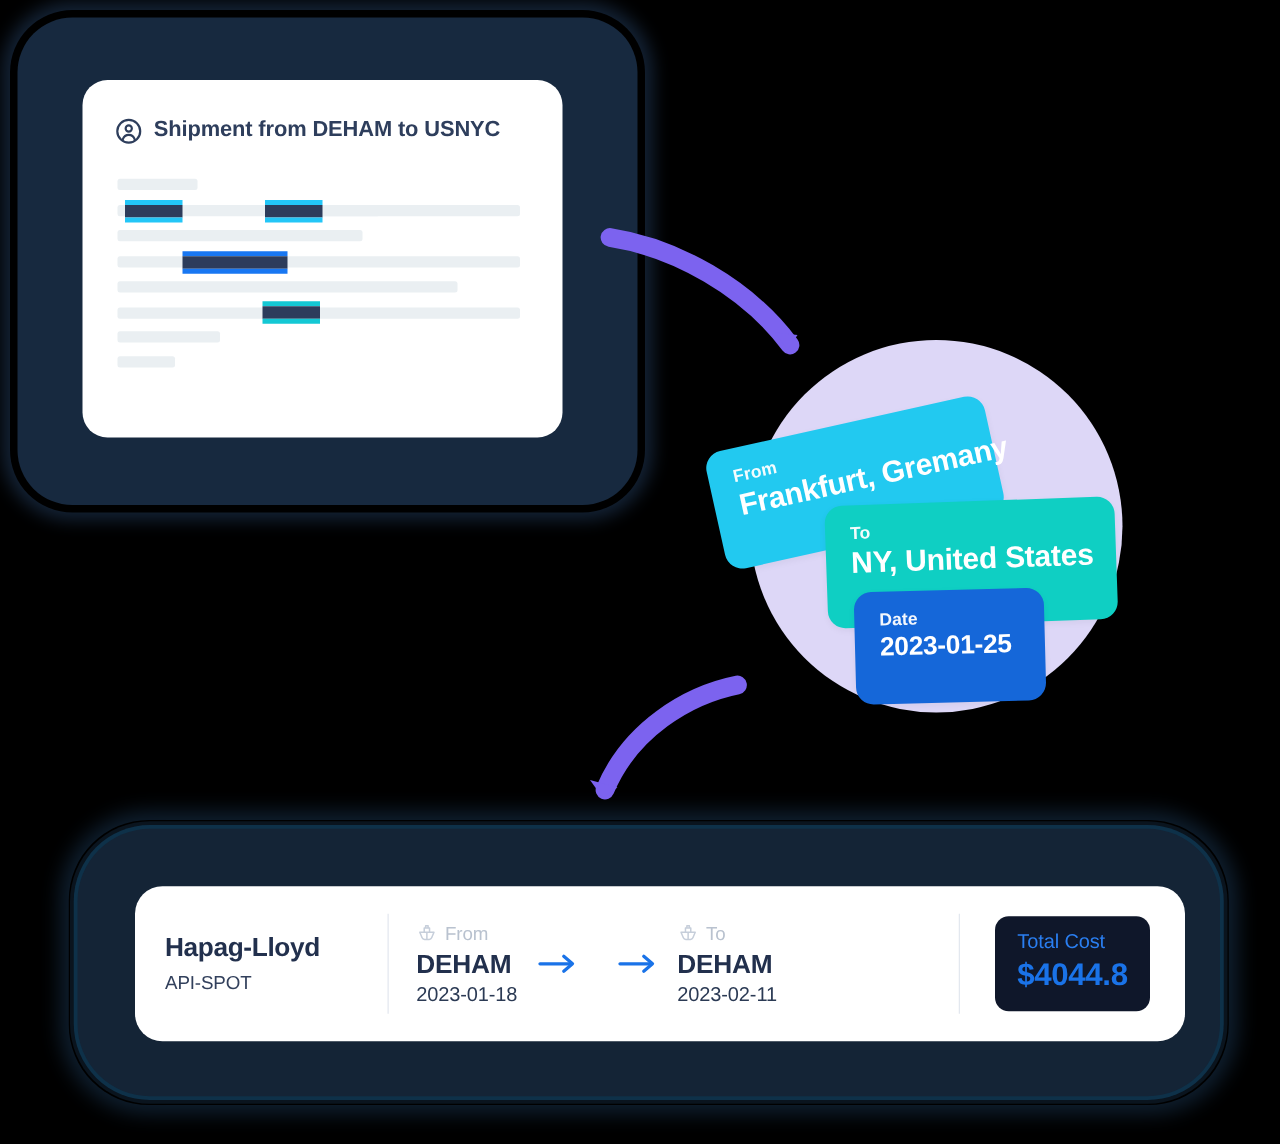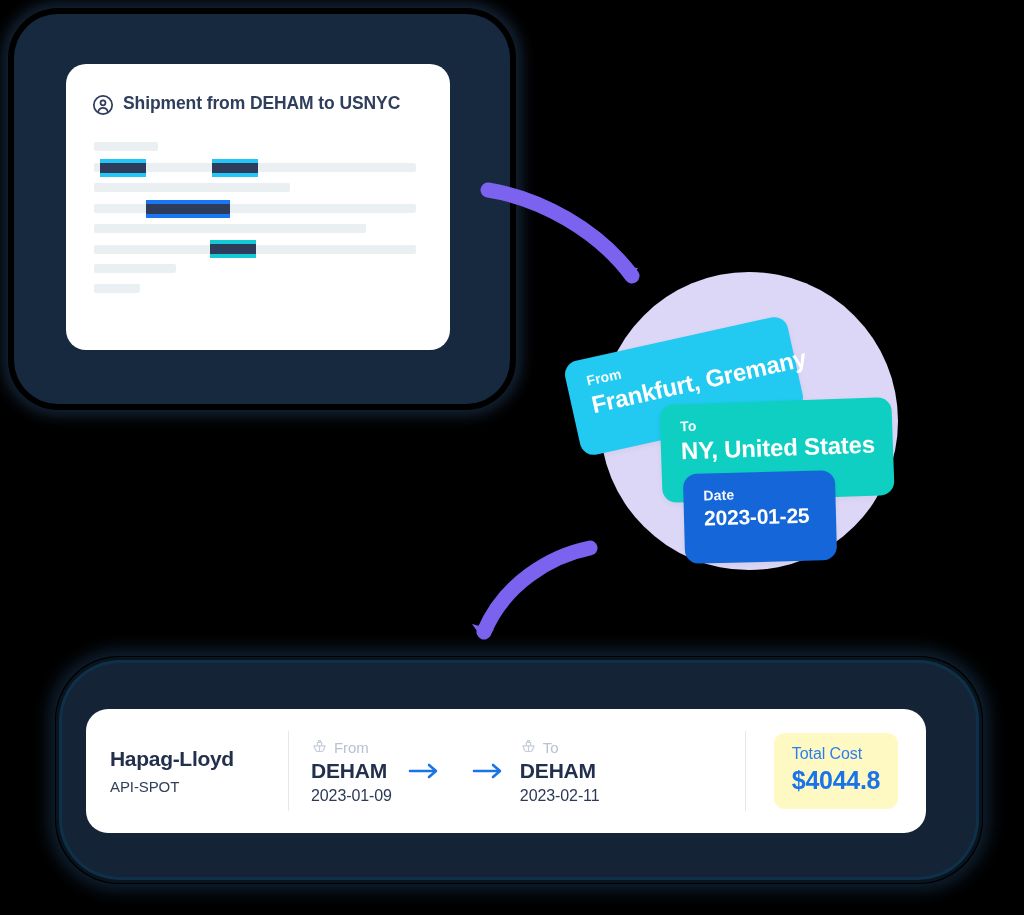--- a/index.html
+++ b/index.html
@@ -40,21 +40,21 @@
 
   
   .white-card {
     position: absolute;
     background: #ffffff;
     border-radius: 18px;
     z-index: 5;
   }
   #email-card { left: 66px; top: 64px; width: 384px; height: 286px; border-radius: 20px; }
   #quote-card {
-    left: 86px; top: 709px; width: 840px; height: 124px;
+    left: 108px; top: 709px; width: 840px; height: 124px;
     border-radius: 22px;
     display: flex; align-items: stretch;
   }
 
   
   .email-head { padding: 28px 30px 0 26px; }
   .email-title-row { display: flex; align-items: flex-start; gap: 9px; }
   .user-icon { flex: 0 0 auto; margin-top: 2px; }
   .email-title {
     font-size: 17.5px; font-weight: bold; color: #2e3e5c;
@@ -139,21 +139,21 @@
   .port .pdate { font-size: 16px; color: #2b3a54; margin-top: 4px; letter-spacing: -0.1px; }
   .route-arrow { flex: 0 0 auto; padding: 0 16px; margin-top: 4px; }
   .transit { display: flex; flex-direction: column; align-items: center; margin-top: 4px; }
   .transit .tdays { font-size: 16px; font-weight: bold; color: #1a73e8; margin-top: 3px; letter-spacing: -0.2px; }
 
   .qc-cost {
     flex: 0 0 180px;
     display: flex; align-items: center; justify-content: center;
   }
   .cost-badge {
-    background: #fef9c3; border-radius: 11px;
+    background: #0f172a; border-radius: 11px;
     padding: 12px 18px 14px 18px; text-align: left;
   }
   .cost-badge .clabel { font-size: 16px; color: #2a7ef0; letter-spacing: -0.1px; }
   .cost-badge .cval { font-size: 25px; font-weight: bold; color: #1a73e8; margin-top: 3px; letter-spacing: -0.3px; }
 </style>
 </head>
 <body>
 
 <div id="stage">
 
@@ -249,21 +249,21 @@
             <svg width="17" height="17" viewBox="0 0 24 24" fill="none">
               <path d="M4 12.5h16l-2.6 6.2a3 3 0 0 1-2.8 1.8H9.4a3 3 0 0 1-2.8-1.8L4 12.5Z" stroke="#c6ceda" stroke-width="1.7" stroke-linejoin="round"></path>
               <path d="M12 12.5V20.5" stroke="#c6ceda" stroke-width="1.7"></path>
               <path d="M9 12.5V7.5h6v5" stroke="#c6ceda" stroke-width="1.7" stroke-linejoin="round"></path>
               <path d="M10.6 7.5V5.2h2.8v2.3" stroke="#c6ceda" stroke-width="1.7" stroke-linejoin="round"></path>
             </svg>
           </span>
           <span>From</span>
         </div>
         <div class="pcode">DEHAM</div>
-        <div class="pdate">2023-01-09</div>
+        <div class="pdate">2023-01-18</div>
       </div>
 
       <div class="route-arrow">
         <svg width="32" height="18" viewBox="0 0 32 18" fill="none">
           <path d="M2 9h25" stroke="#1a73e8" stroke-width="2.6" stroke-linecap="round"></path>
           <path d="M21 3l7 6-7 6" stroke="#1a73e8" stroke-width="2.6" stroke-linecap="round" stroke-linejoin="round" fill="none"></path>
         </svg>
       </div>
 
 

